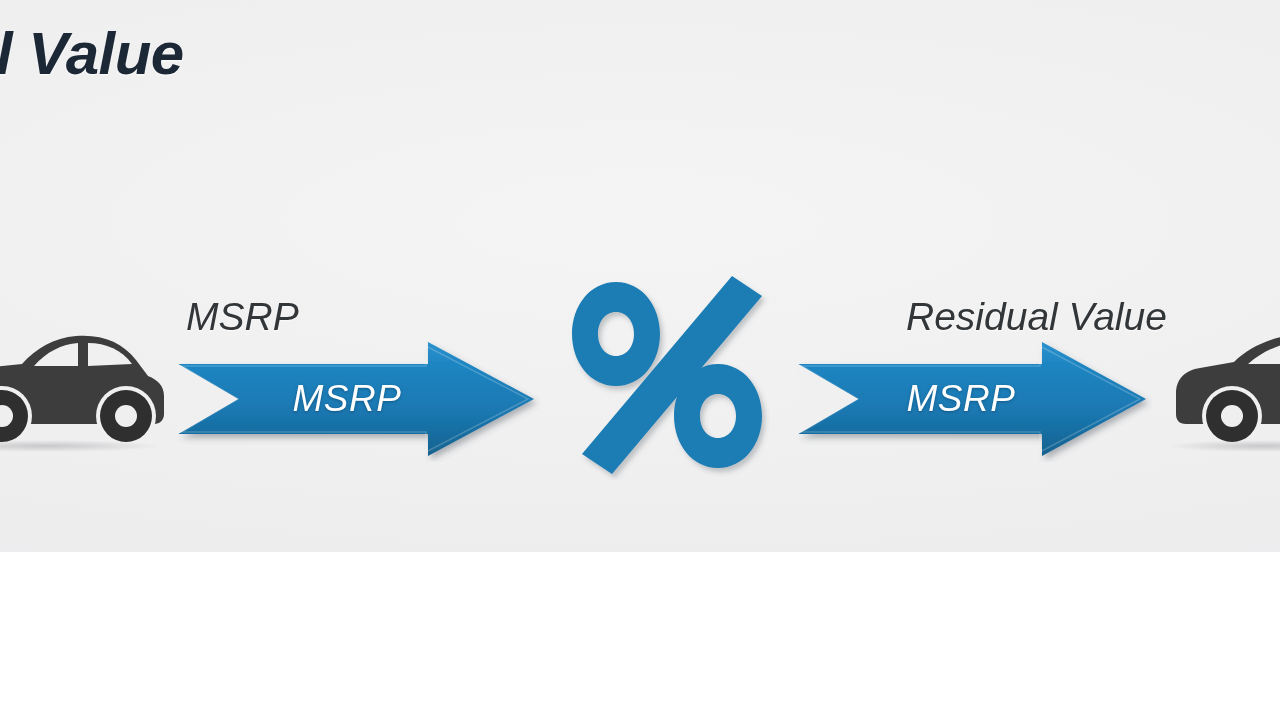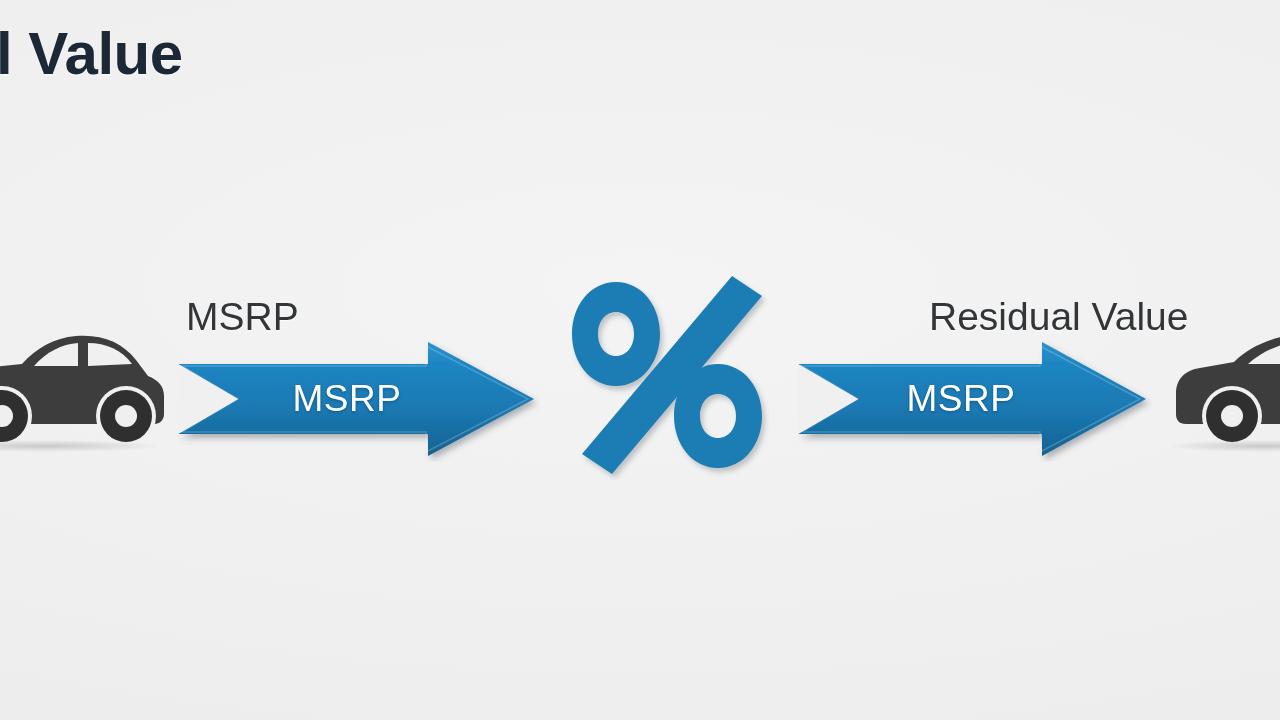--- a/index.html
+++ b/index.html
@@ -7,25 +7,26 @@
     padding: 0;
     background: #ffffff;
   }
   body {
     font-family: "Liberation Sans", sans-serif;
   }
 
   #slide {
     position: relative;
     width: 1280px;
-    height: 720px;
+    height: 552px;
     overflow: hidden;
     background: #f0f0f0;
     background-image:
       radial-gradient(ellipse 140% 90% at 50% 40%, #f4f4f4 0%, #efeff0 55%, #eaeaec 100%);
+    font-style: italic;
   }
 
   
   #title {
     position: absolute;
     left: -4px;
     top: 19px;
     font-size: 60px;
     font-weight: bold;
     letter-spacing: -0.5px;
@@ -80,21 +81,21 @@
 
   
   .caption {
     position: absolute;
     font-size: 39px;
     color: #333639;
     white-space: nowrap;
     text-shadow: 0 1px 2px rgba(255,255,255,0.8);
   }
   #caption-left  { left: 186px; top: 295px; }
-  #caption-right { left: 929px; top: 295px; }
+  #caption-right { left: 906px; top: 295px; }
 
   
   #percent {
     position: absolute;
     left: 564px;
     top: 268px;
     width: 206px;
     height: 212px;
   }
   #percent svg { display: block; }

